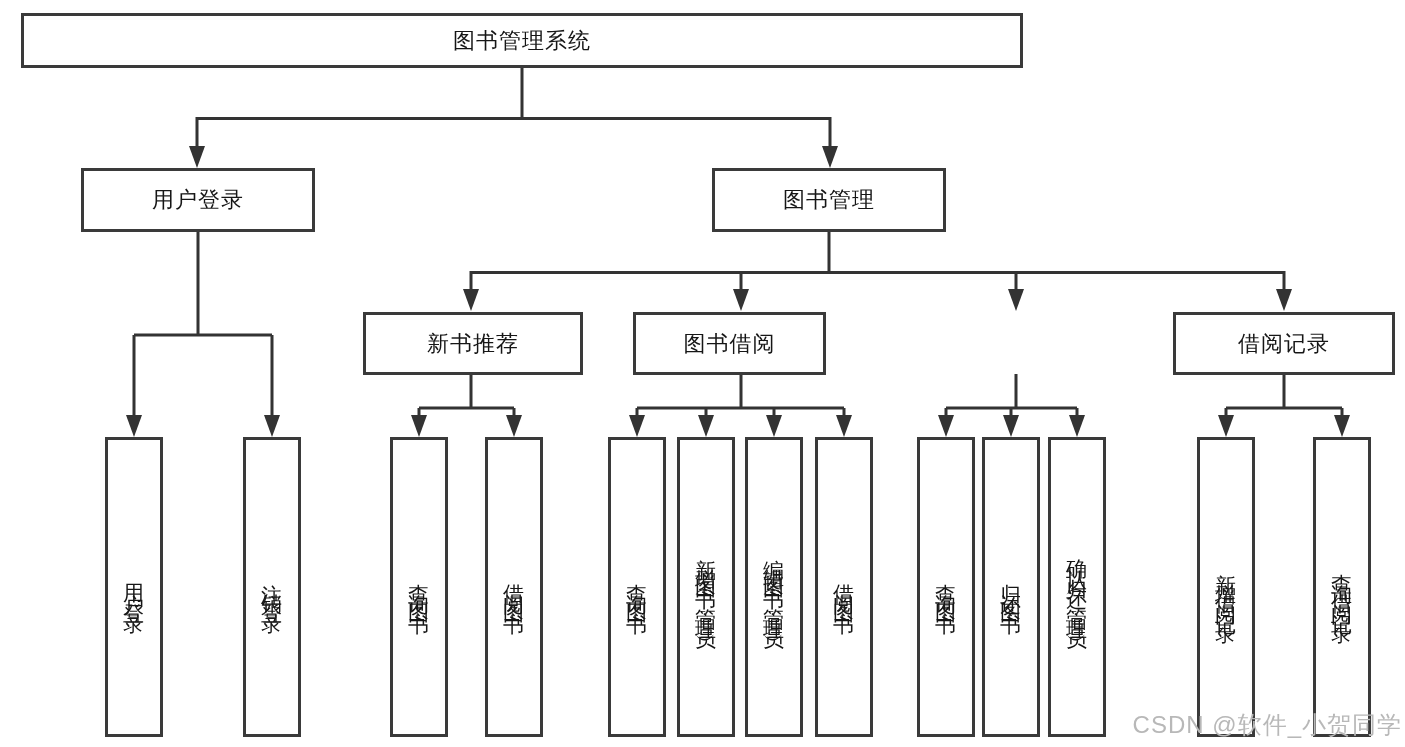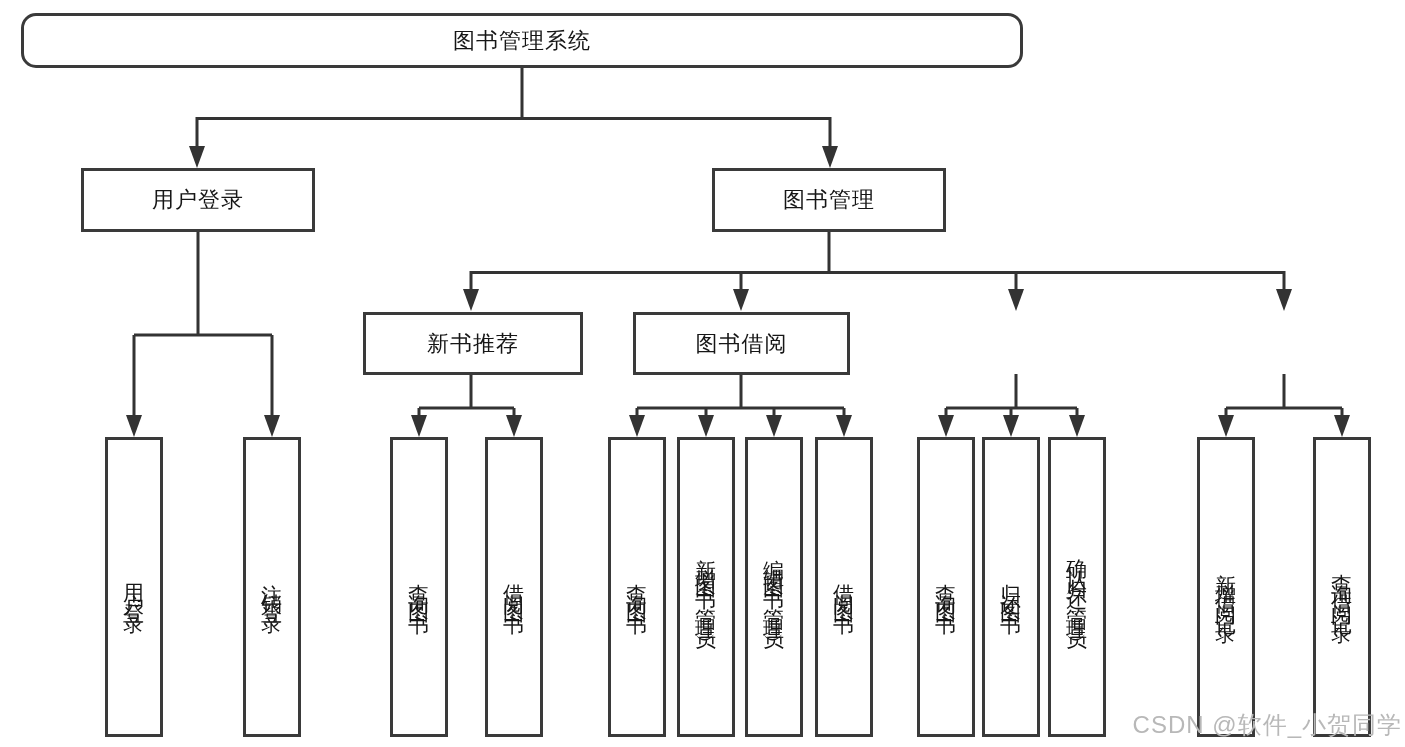--- a/index.html
+++ b/index.html
@@ -14,25 +14,25 @@
     position:absolute;box-sizing:border-box;background:#ffffff;
     border:3px solid var(--border);
     display:flex;align-items:center;justify-content:center;
     color:var(--text);
   }
   .h .lbl{font-size:22px;letter-spacing:1px;white-space:nowrap;}
   .leaf .lbl{
     writing-mode:vertical-rl;text-orientation:mixed;
     font-size:21px;line-height:1;letter-spacing:10px;
   }
-  .root{left:21px;top:13px;width:1002px;height:55px;border-radius:15px;}
+  .root{left:21px;top:13px;width:1002px;height:55px;}
   .n-user-login{left:81px;top:168px;width:234px;height:64px;}
   .n-book-mgmt{left:712px;top:168px;width:234px;height:64px;}
   .n-new-rec{left:363px;top:312px;width:220px;height:63px;}
-  .n-borrow{left:633px;top:312px;width:217px;height:63px;}
+  .n-borrow{left:633px;top:312px;width:193px;height:63px;}
   .n-current{left:908px;top:312px;width:217px;height:63px;}
   .n-record{left:1173px;top:312px;width:222px;height:63px;}
   .leaf{top:437px;width:58px;height:300px;}
   .l0{left:105px;}  .l1{left:243px;}
   .l2{left:390px;}  .l3{left:485px;}
   .l4{left:608px;}  .l5{left:677px;}  .l6{left:745px;}  .l7{left:815px;}
   .l8{left:917px;}  .l9{left:982px;}  .l10{left:1048px;}
   .l11{left:1197px;} .l12{left:1313px;}
   .watermark{
     position:absolute;right:3px;bottom:6px;
@@ -90,20 +90,23 @@
   <div class="box h n-book-mgmt">
     <span class="lbl">图书管理</span>
   </div>
 
   <div class="box h n-new-rec">
     <span class="lbl">新书推荐</span>
   </div>
   <div class="box h n-borrow">
     <span class="lbl">图书借阅</span>
   </div>
+  <div class="box h n-record">
+    <span class="lbl">借阅记录</span>
+  </div>
 
   <div class="box leaf l0">
     <span class="lbl">用户登录</span>
   </div>
   <div class="box leaf l1">
     <span class="lbl">注销登录</span>
   </div>
   <div class="box leaf l2">
     <span class="lbl">查询图书</span>
   </div>

